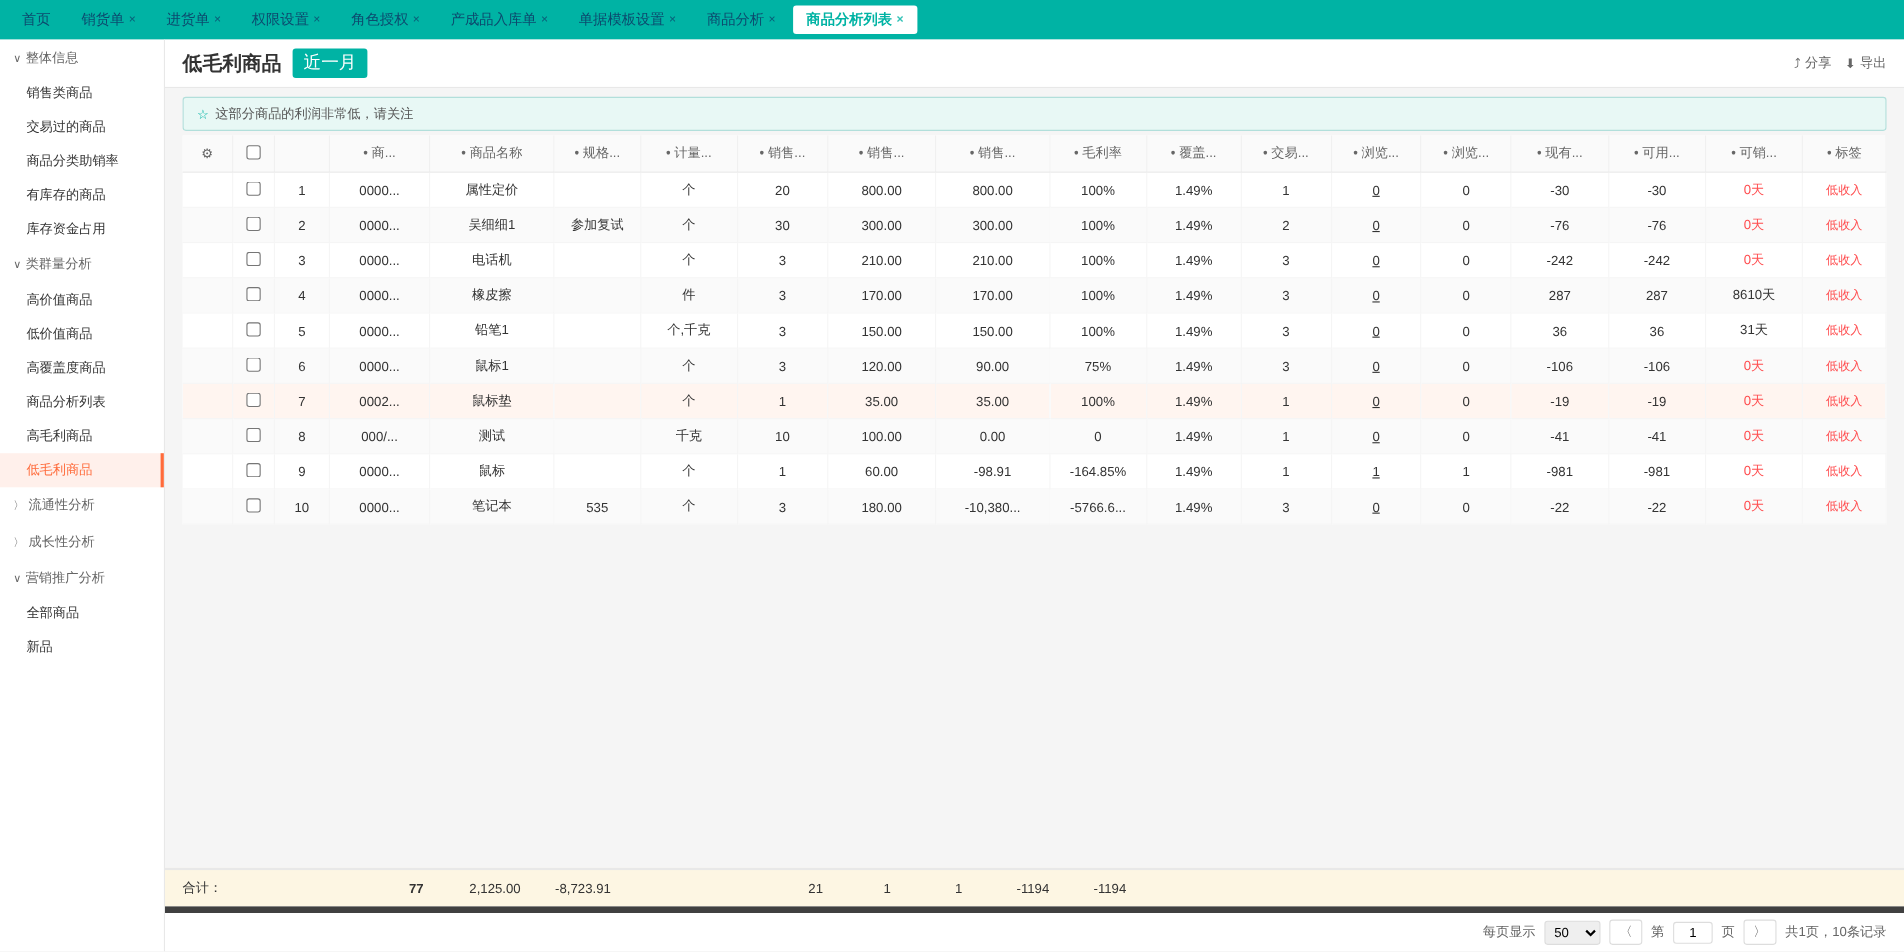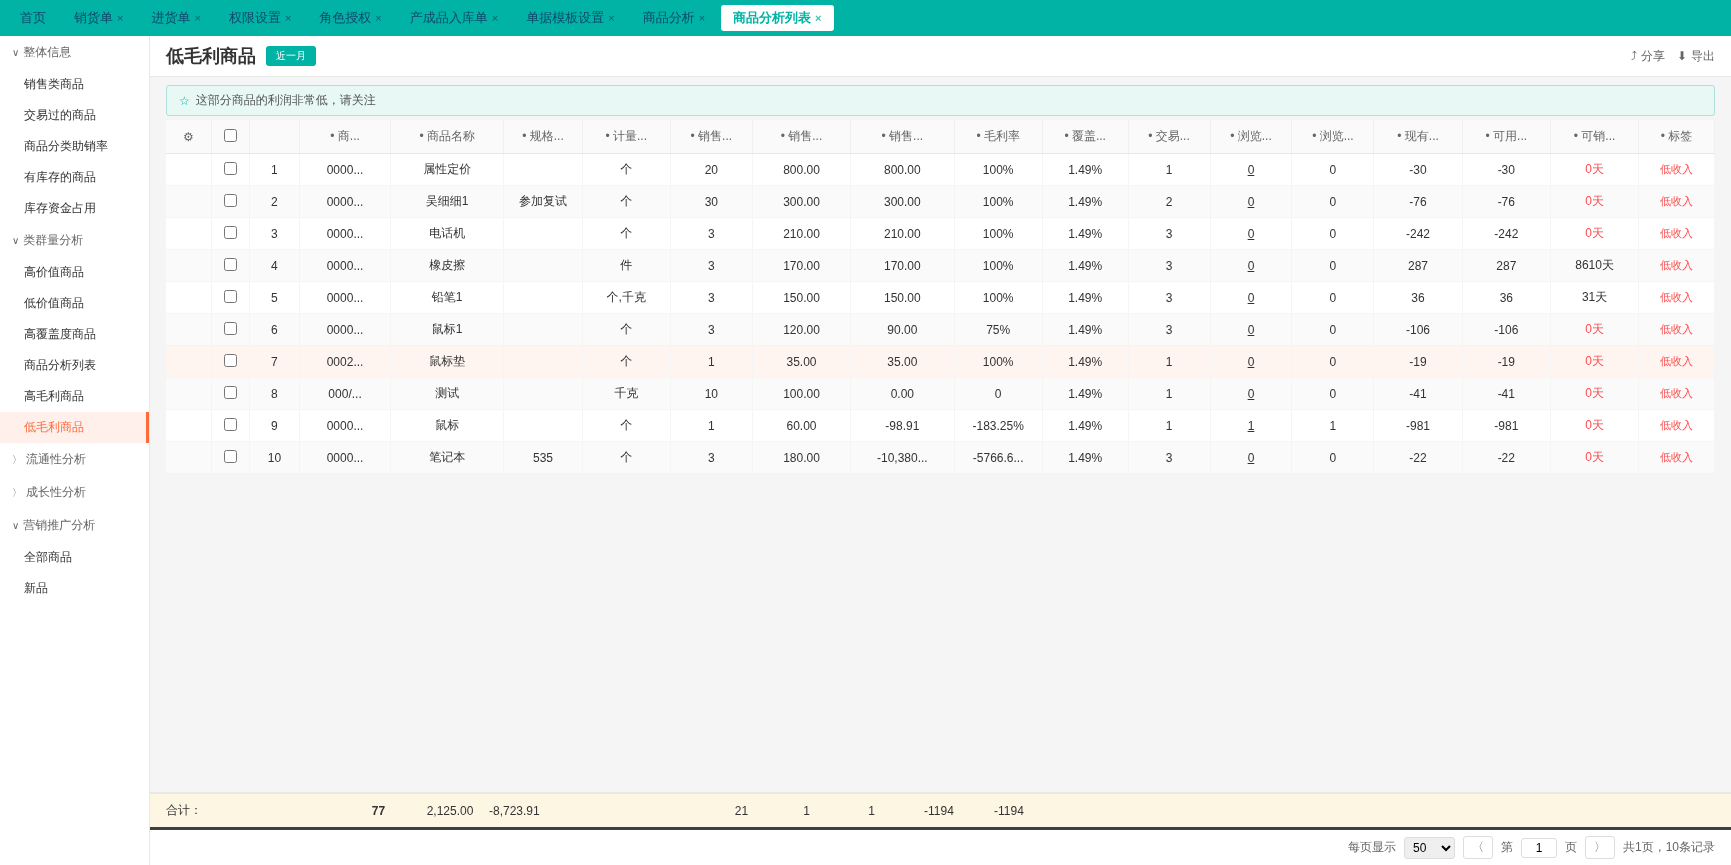--- a/index.html
+++ b/index.html
@@ -89,21 +89,21 @@
       font-weight: bold;
       color: #333;
     }
     .filter-btn {
       background: #00b3a4;
       color: #fff;
       border: none;
       padding: 3px 10px;
       border-radius: 3px;
       cursor: pointer;
-      font-size: 10px;
+      font-size: 16px;
     }
     .search-box {
       display: flex;
       align-items: center;
       border: 1px solid #ddd;
       border-radius: 3px;
       padding: 3px 8px;
       background: #fff;
       gap: 4px;
       flex: 1;
@@ -202,21 +202,21 @@
       gap: 0;
     }
 
     
     .pagination {
       display: flex;
       align-items: center;
       justify-content: flex-end;
       padding: 6px 16px;
       background: #fff;
-      border-top: 3px solid #404040;
+      border-top: 6px solid #404040;
       gap: 8px;
       font-size: 12px;
       color: #666;
     }
     .pagination select {
       border: 1px solid #ddd;
       border-radius: 3px;
       padding: 2px 4px;
       font-size: 12px;
     }
@@ -562,21 +562,21 @@
     <td></td>
     <td><input type="checkbox" style=""></td>
     <td>9</td>
     <td title="0000...">0000...</td>
     <td>鼠标</td>
     <td></td>
     <td>个</td>
     <td>1</td>
     <td>60.00</td>
     <td>-98.91</td>
-    <td>-183.25%</td>
+    <td>-164.85%</td>
     <td>1.49%</td>
     <td>1</td>
     <td><span class="link-underline">1</span></td>
     <td>1</td>
     <td>-981</td>
     <td>-981</td>
     <td style="color:#ff4d4f">0天</td>
     <td><span class="tag-low">低收入</span></td>
   </tr>
             <tr>
@@ -601,21 +601,21 @@
     <td><span class="tag-low">低收入</span></td>
   </tr>
           </tbody>
       </table>
     </div>
 
     <div class="footer-total">
       <span style="width:180px; font-weight:normal;">合计：</span>
       <span style="width:65px; text-align:center;font-weight:bold;">77</span>
       <span style="width:78px; text-align:center;">2,125.00</span>
-      <span style="width:82px; ">-8,723.91</span>
+      <span style="width:82px; text-align:center;">-8,723.91</span>
       <span style="width:70px;"></span>
       <span style="width:68px;"></span>
       <span style="width:65px; text-align:center;">21</span>
       <span style="width:65px; text-align:center;">1</span>
       <span style="width:65px; text-align:center;">1</span>
       <span style="width:70px; text-align:center;">-1194</span>
       <span style="width:70px; text-align:center;">-1194</span>
     </div>
 
     <div class="pagination">

